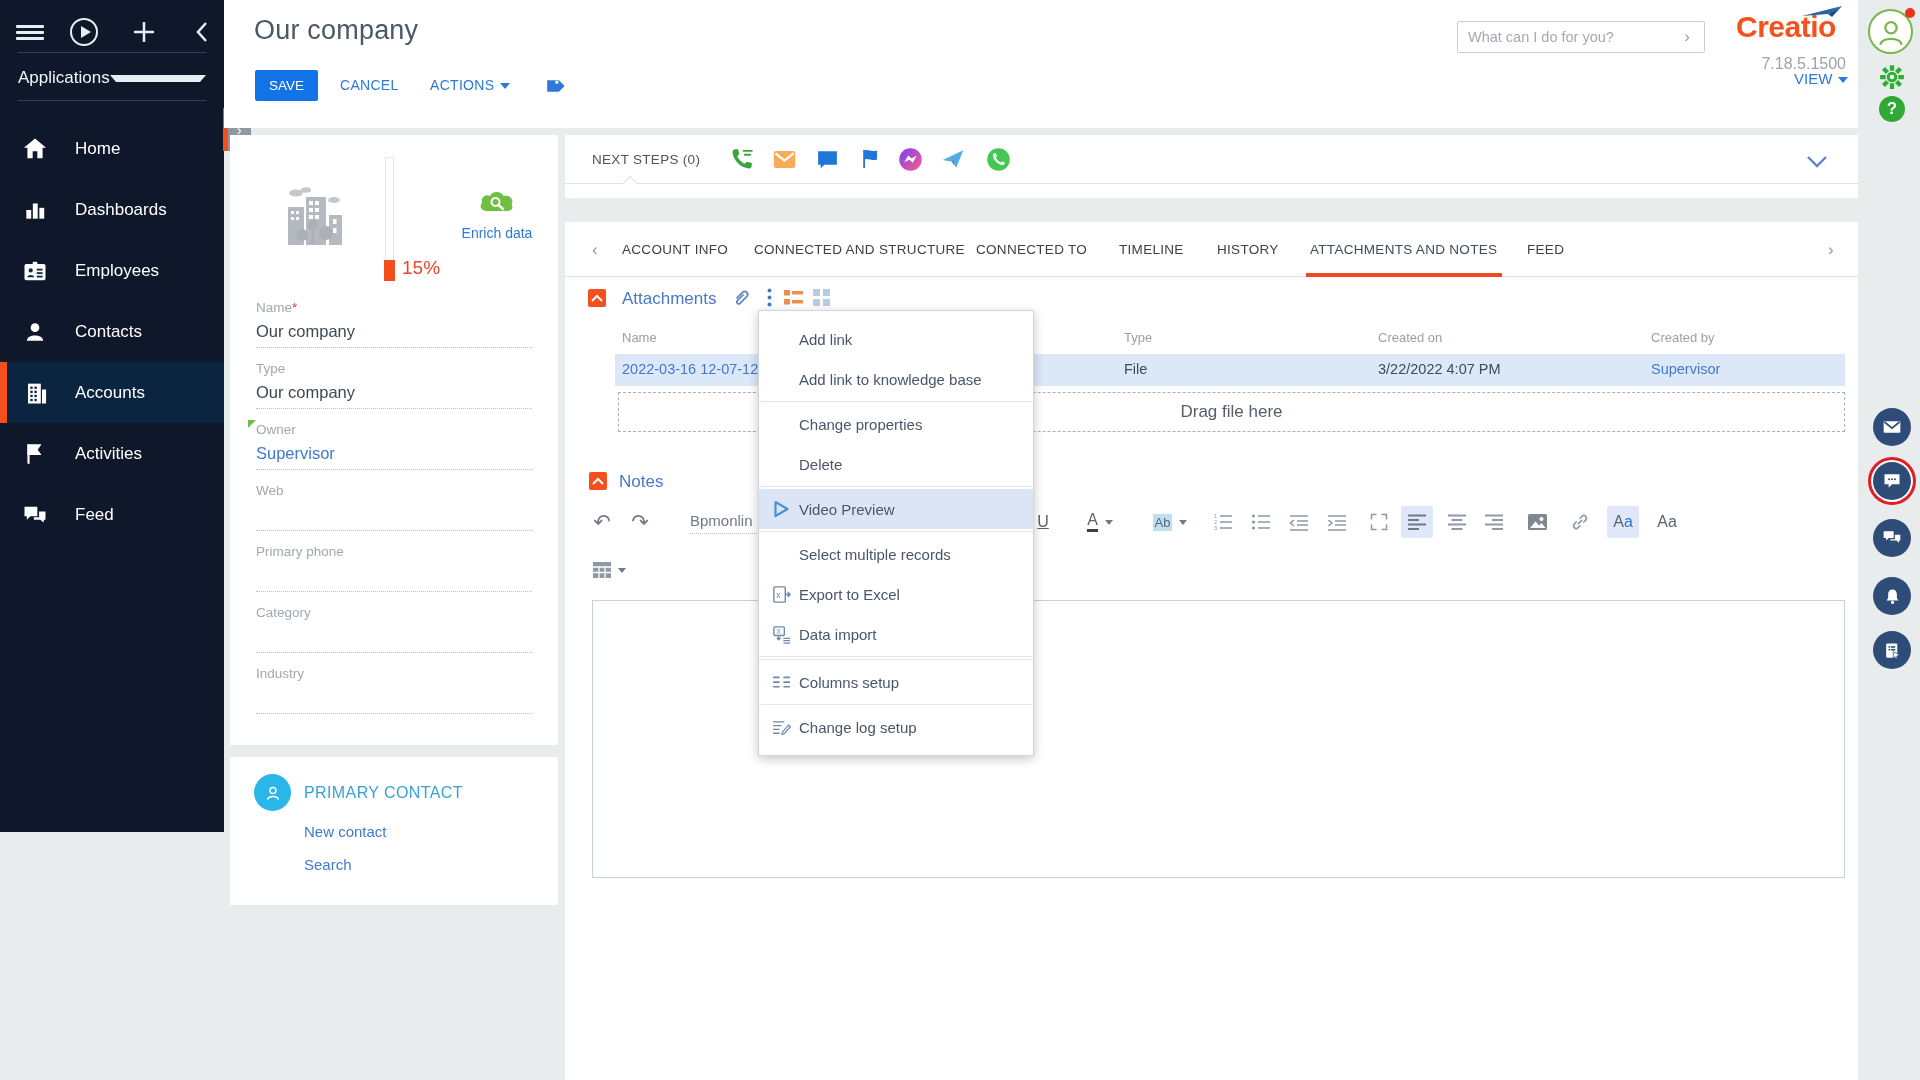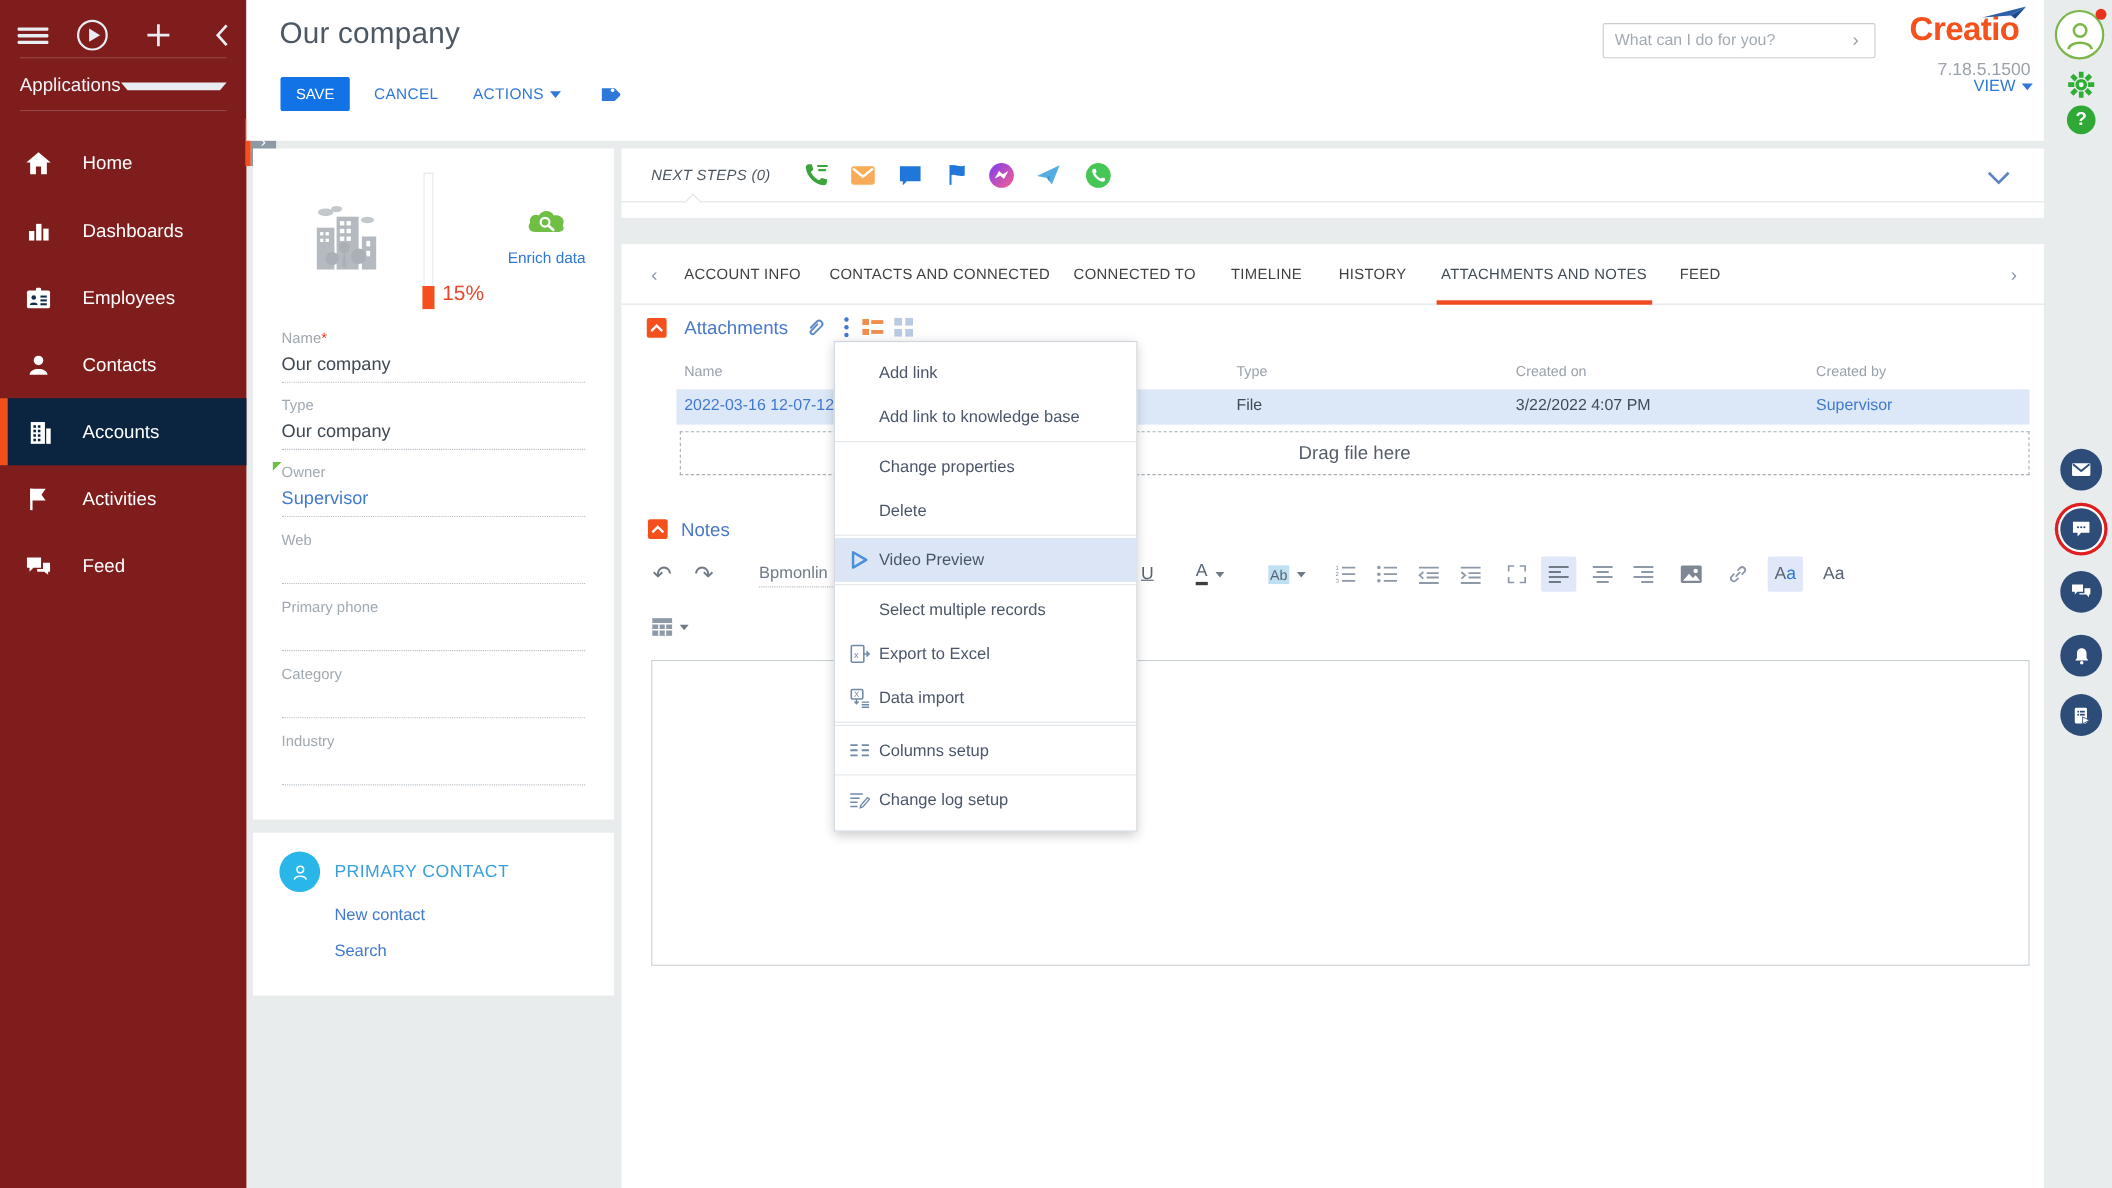--- a/index.html
+++ b/index.html
@@ -1,21 +1,21 @@
 <!DOCTYPE html>
 <html><head>
 <meta charset="utf-8">
 <style>
   * { margin:0; padding:0; box-sizing:border-box; }
   html,body { width:1920px; height:1080px; overflow:hidden; }
   body { font-family:"Liberation Sans", sans-serif; background:#e9eced; position:relative; }
   .abs { position:absolute; }
 
   
-  #sidebar { position:absolute; left:0; top:0; width:224px; height:1080px; background:#7f1d1d; color:#fff; }
+  #sidebar { position:absolute; left:0; top:0; width:224px; height:832px; background:#0f172a; color:#fff; }
   .sb-topline { position:absolute; left:18px; right:18px; height:1px; background:rgba(255,255,255,.18); }
   .sb-iconbtn { position:absolute; top:14px; width:36px; height:36px; display:flex; align-items:center; justify-content:center; cursor:pointer; }
   .hamb i { display:block; width:28px; height:3px; background:#e8edf2; margin:3px 0; border-radius:1px; }
   .apps-row { position:absolute; left:0; top:57px; width:224px; height:42px; display:flex; align-items:center; padding:0 18px; cursor:pointer; }
   .apps-row span { font-size:17px; color:#f2f5f8; flex:1; }
   .caret-down { width:0; height:0; border-left:6px solid transparent; border-right:6px solid transparent; border-top:7px solid #e8edf2; }
   #nav { position:absolute; left:0; top:118px; width:224px; }
   .nav-item { position:relative; height:61px; display:flex; align-items:center; padding-left:20px; cursor:pointer; }
   .nav-item.active { background:#0b2440; }
   .nav-item.active::before { content:""; position:absolute; left:0; top:0; bottom:0; width:7px; background:#f3501d; }
@@ -65,21 +65,21 @@
   .fld .val.link { color:#4179ce; cursor:pointer; }
   .fld .uline { border-bottom:1px dotted #b6bdc4; margin-top:3px; }
   .chg-mark { position:absolute; left:-8px; top:-2px; width:0; height:0; border-top:8px solid #6fbf44; border-right:8px solid transparent; }
 
   #contact-card { left:230px; top:757px; width:328px; height:148px; }
   #pc-avatar { position:absolute; left:24px; top:17px; width:37px; height:37px; border-radius:50%; background:#29b6e8; display:flex; align-items:center; justify-content:center; }
   #pc-title { position:absolute; left:74px; top:27px; font-size:16px; color:#38a0da; letter-spacing:.4px; }
   .pc-link { position:absolute; left:74px; font-size:15px; color:#4179ce; cursor:pointer; }
 
   
-  #next-steps { position:absolute; left:565px; top:135px; width:1293px; height:63px; background:#fff;font-style:italic; }
+  #next-steps { position:absolute; left:565px; top:135px; width:1293px; height:63px; background:#fff; }
   #ns-line { position:absolute; left:0; right:0; top:48px; height:1px; background:#dfe3e6; }
   #ns-notch { position:absolute; left:60px; top:43px; width:10px; height:10px; background:#fff; border-left:1px solid #dfe3e6; border-top:1px solid #dfe3e6; transform:rotate(45deg); }
   #ns-label { position:absolute; left:27px; top:17px; font-size:13.5px; color:#4a5560; letter-spacing:.3px; }
   .ns-ico { position:absolute; top:9px; width:30px; height:30px; display:flex; align-items:center; justify-content:center; cursor:pointer; }
   #ns-collapse { position:absolute; left:1240px; top:20px; cursor:pointer; }
 
   
   #main-card { left:565px; top:222px; width:1293px; height:858px; }
   #tabbar { position:absolute; left:0; top:0; width:100%; height:55px; border-bottom:1px solid #dcе1e5; border-bottom:1px solid #dce1e5; }
   .tab { position:absolute; top:20px; font-size:13.5px; color:#404040; letter-spacing:.3px; cursor:pointer; white-space:nowrap; }
@@ -472,21 +472,21 @@
     <svg width="24" height="14" viewBox="0 0 24 14">
         <path d="M3 2 L12 11 L21 2" fill="none" stroke="#5f83c8" stroke-width="2.4"></path>
       </svg>
   </div>
 </div>
 
 <div id="main-card" class="card">
   <div id="tabbar">
     <span class="tab-chev" style="left:27px;">‹</span>
     <span class="tab" style="left:57px;">ACCOUNT INFO</span>
-    <span class="tab" style="left:189px;">CONTACTS AND CONNECTED</span>
+    <span class="tab" style="left:189px;">CONNECTED AND STRUCTURE</span>
     <span class="tab" style="left:411px;">CONNECTED TO</span>
     <span class="tab" style="left:554px;">TIMELINE</span>
     <span class="tab" style="left:652px;">HISTORY</span>
     <span class="tab active" style="left:745px;">ATTACHMENTS AND NOTES</span>
     <span class="tab" style="left:962px;">FEED</span>
     <div id="tab-underline" style="left:741px; width:196px;"></div>
     <span class="tab-chev" style="left:1263px;">›</span>
   </div>
 
   <div class="sec-square" style="left:23px; top:67px;">

